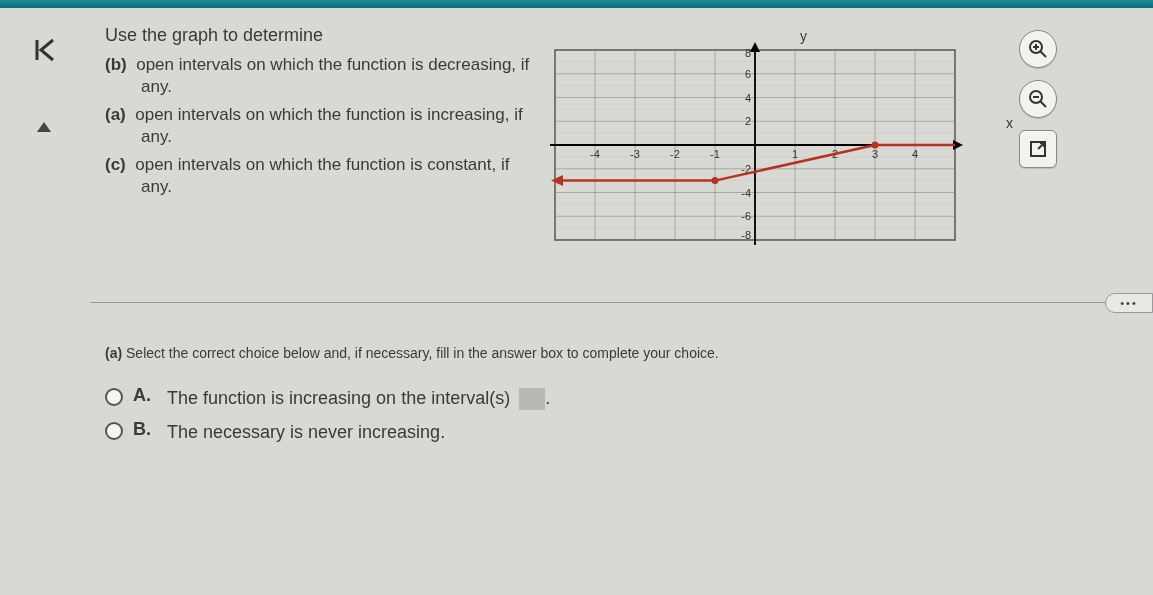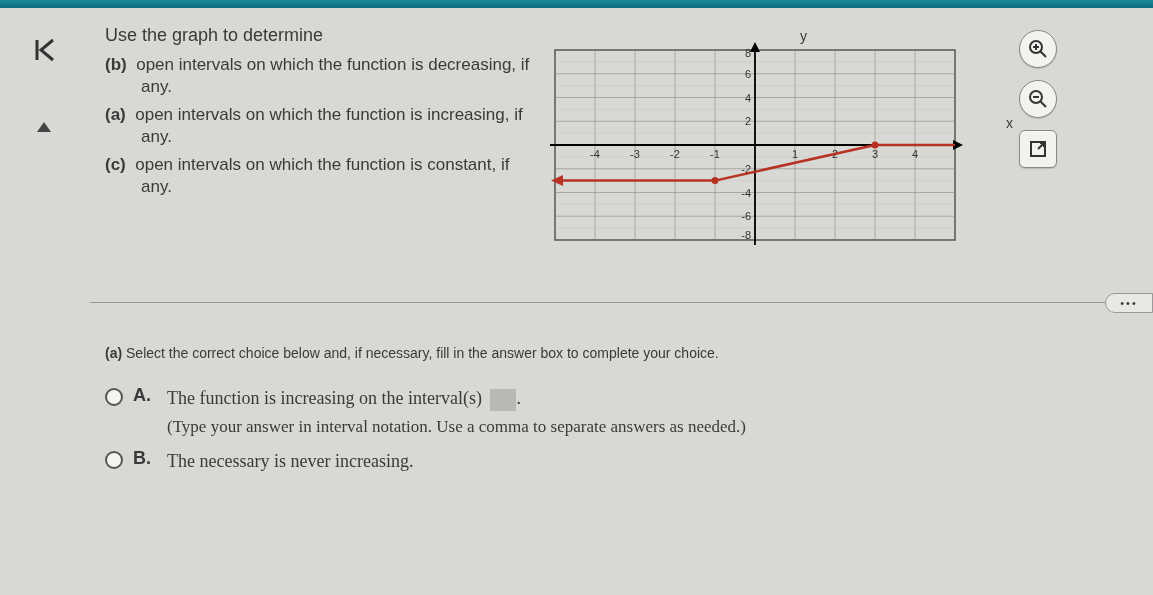--- a/index.html
+++ b/index.html
@@ -111,21 +111,21 @@
     left: 105px;
     right: 60px;
   }
   .answer-prompt { font-size: 14px; margin-bottom: 24px; }
   .choice-row { display: flex; align-items: flex-start; gap: 10px; margin-bottom: 8px; }
   .choice-radio {
     width: 18px; height: 18px; border: 2px solid #555; border-radius: 50%;
     flex-shrink: 0; margin-top: 3px; cursor: pointer; background: #f5f5f0;
   }
   .choice-letter { font-weight: bold; font-size: 18px; min-width: 24px; }
-  .choice-body { font-size: 18px; line-height: 1.45; font-family: Liberation Serif, serif; }
+  .choice-body { font-size: 18px; line-height: 1.45; }
   .answer-box {
     display: inline-block;
     width: 26px;
     height: 22px;
     background: #b8b8b4;
     vertical-align: middle;
     margin-left: 4px;
   }
   .hint { font-size: 17px; margin-top: 4px; }
 </style>
@@ -265,21 +265,20 @@
 <div class="answer-area">
   <div class="answer-prompt">
     <b>(a)</b><span> Select the correct choice below and, if necessary, fill in the answer box to complete your choice.</span>
   </div>
 
   <div class="choice-row">
     <div class="choice-radio"></div>
     <div class="choice-letter">A.</div>
     <div class="choice-body">
       <span>The function is increasing on the interval(s) </span><span class="answer-box"></span>.
-      <div class="hint">(Type your answer in interval notation. Use a comma to separate answers as needed.)</div>
     </div>
   </div>
 
   <div class="choice-row">
     <div class="choice-radio"></div>
     <div class="choice-letter">B.</div>
     <div class="choice-body">The necessary is never increasing.</div>
   </div>
 </div>
 

